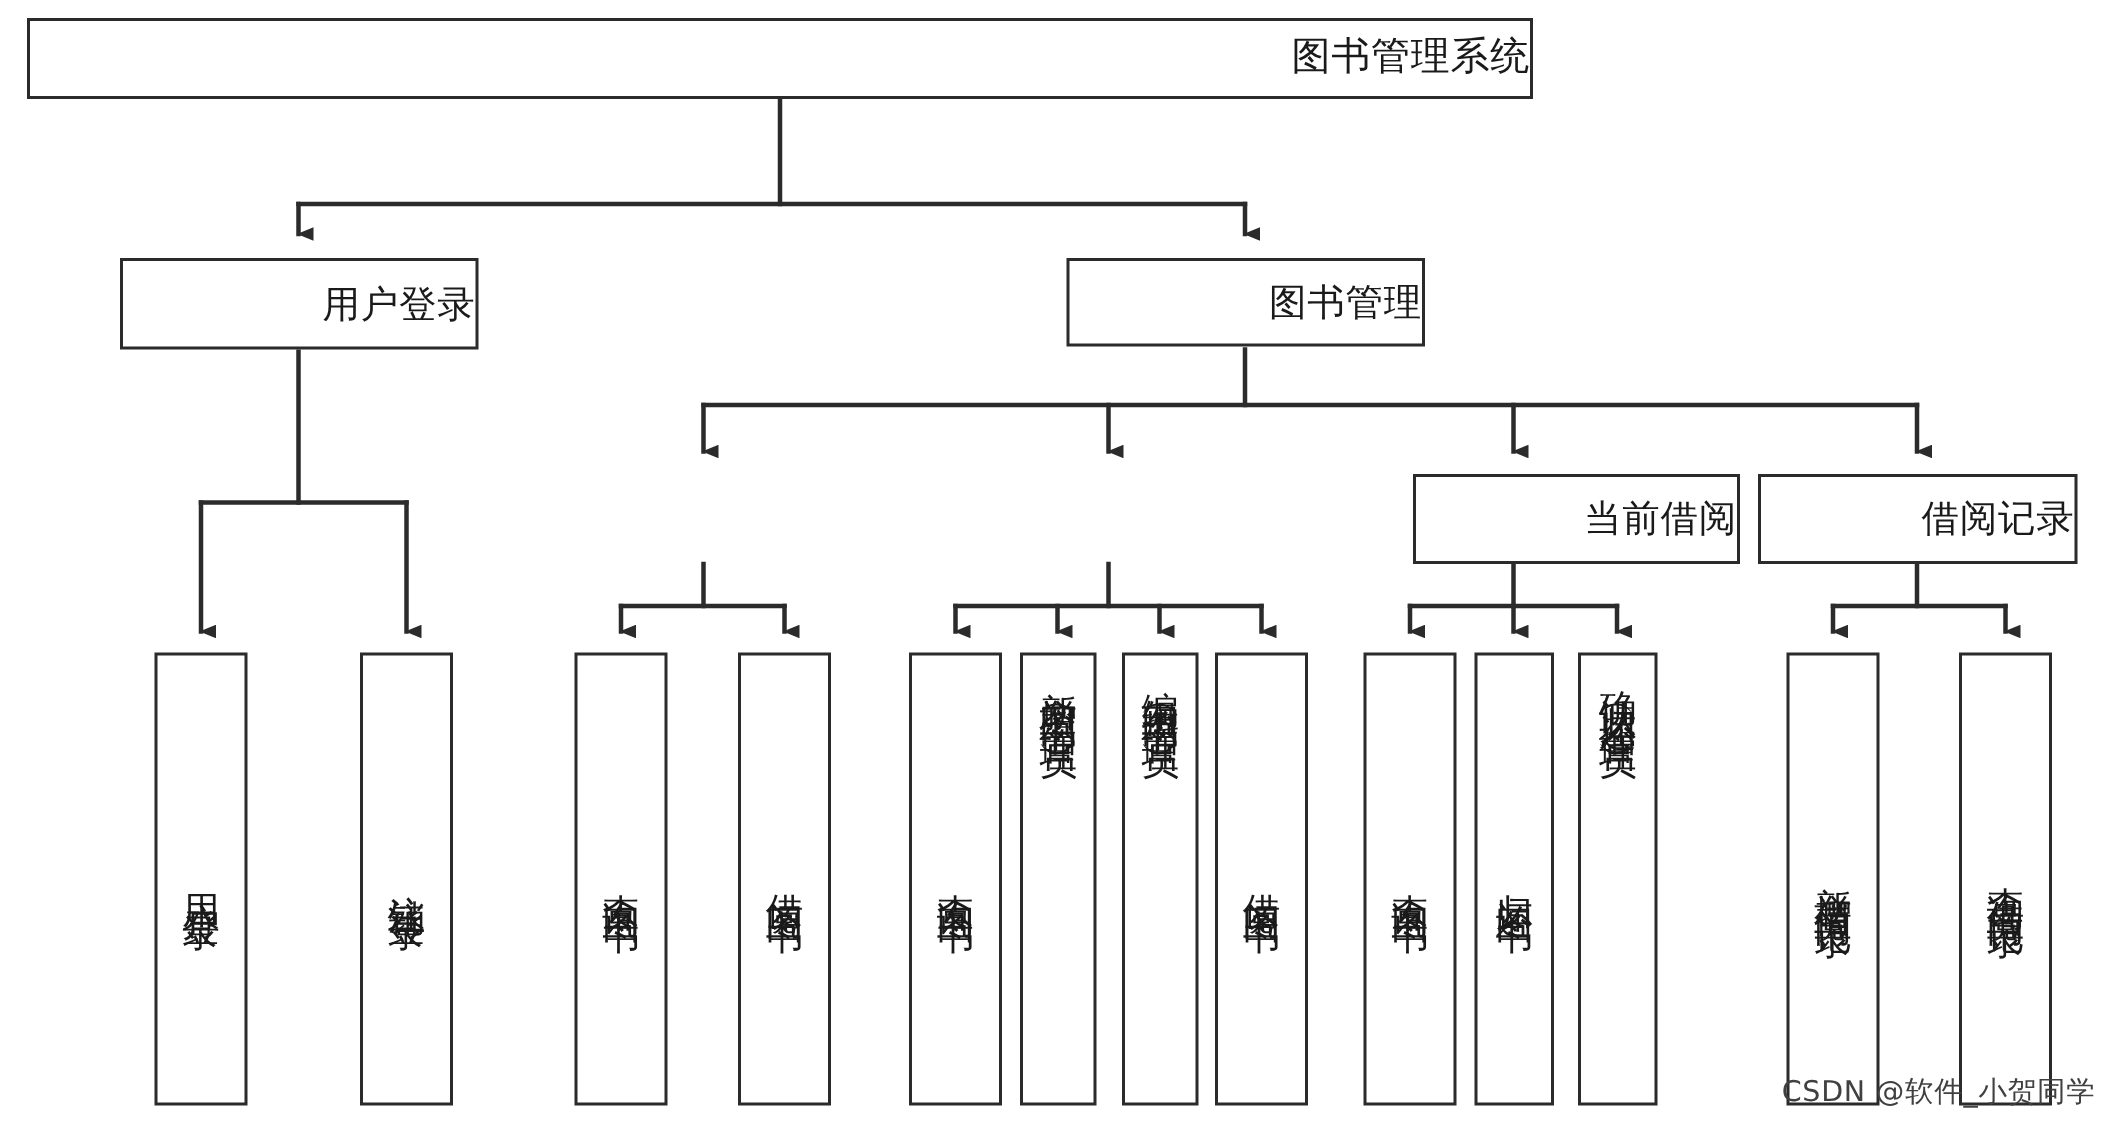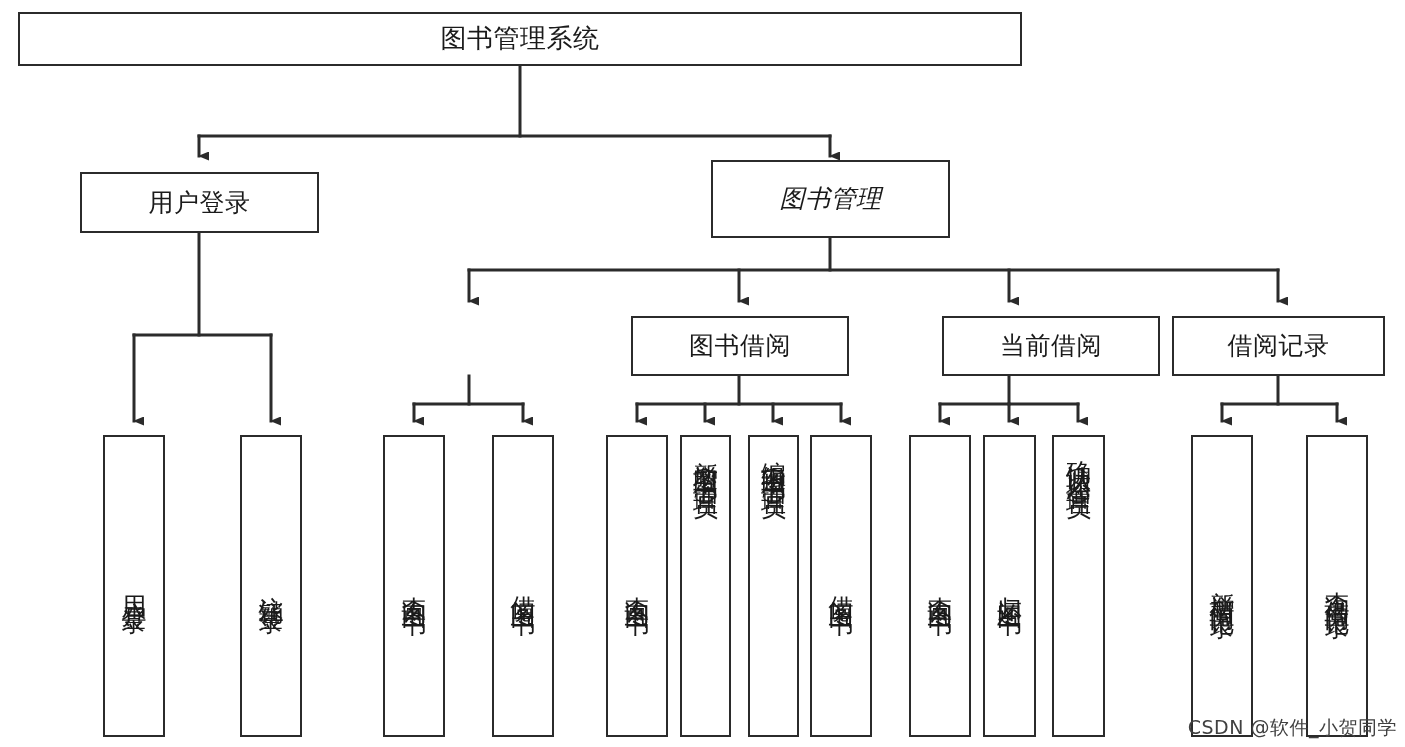--- a/index.html
+++ b/index.html
@@ -26,21 +26,21 @@
     height: 747px;
     pointer-events: none;
   }
   .node {
     position: absolute;
     box-sizing: border-box;
     background: #ffffff;
     border: 2px solid #2b2b2b;
     display: flex;
     align-items: center;
-    justify-content: center;
+    justify-content: flex-end;
     z-index: 2;
   }
   .node-label {
     color: #1a1a1a;
     line-height: 1.12;
     white-space: pre;
     text-align: center;
   }
   
   .node.horiz .node-label {
@@ -135,27 +135,24 @@
     </g>
   </svg>
 
   <div class="node horiz root" style="left:18px; top:12px; width:1004px; height:54px;">
     <span class="node-label">图书管理系统</span>
   </div>
 
   <div class="node horiz" style="left:80px; top:172px; width:239px; height:61px;">
     <span class="node-label">用户登录</span>
   </div>
-  <div class="node horiz" style="left:711px; top:160px; width:239px; height:78px;font-style:italic;">
+  <div class="node horiz" style="left:711px; top:172px; width:239px; height:59px;">
     <span class="node-label">图书管理</span>
   </div>
 
-  <div class="node horiz" style="left:631px; top:316px; width:218px; height:60px;">
-    <span class="node-label">图书借阅</span>
-  </div>
   <div class="node horiz" style="left:901px; top:316px; width:218px; height:60px;margin-left:41px;">
     <span class="node-label">当前借阅</span>
   </div>
   <div class="node horiz" style="left:1172px; top:316px; width:213px; height:60px;">
     <span class="node-label">借阅记录</span>
   </div>
 
   <div class="node vert centered" style="left:103px; top:435px; width:62px; height:302px;">
     <span class="node-label">用户登录</span>
   </div>

